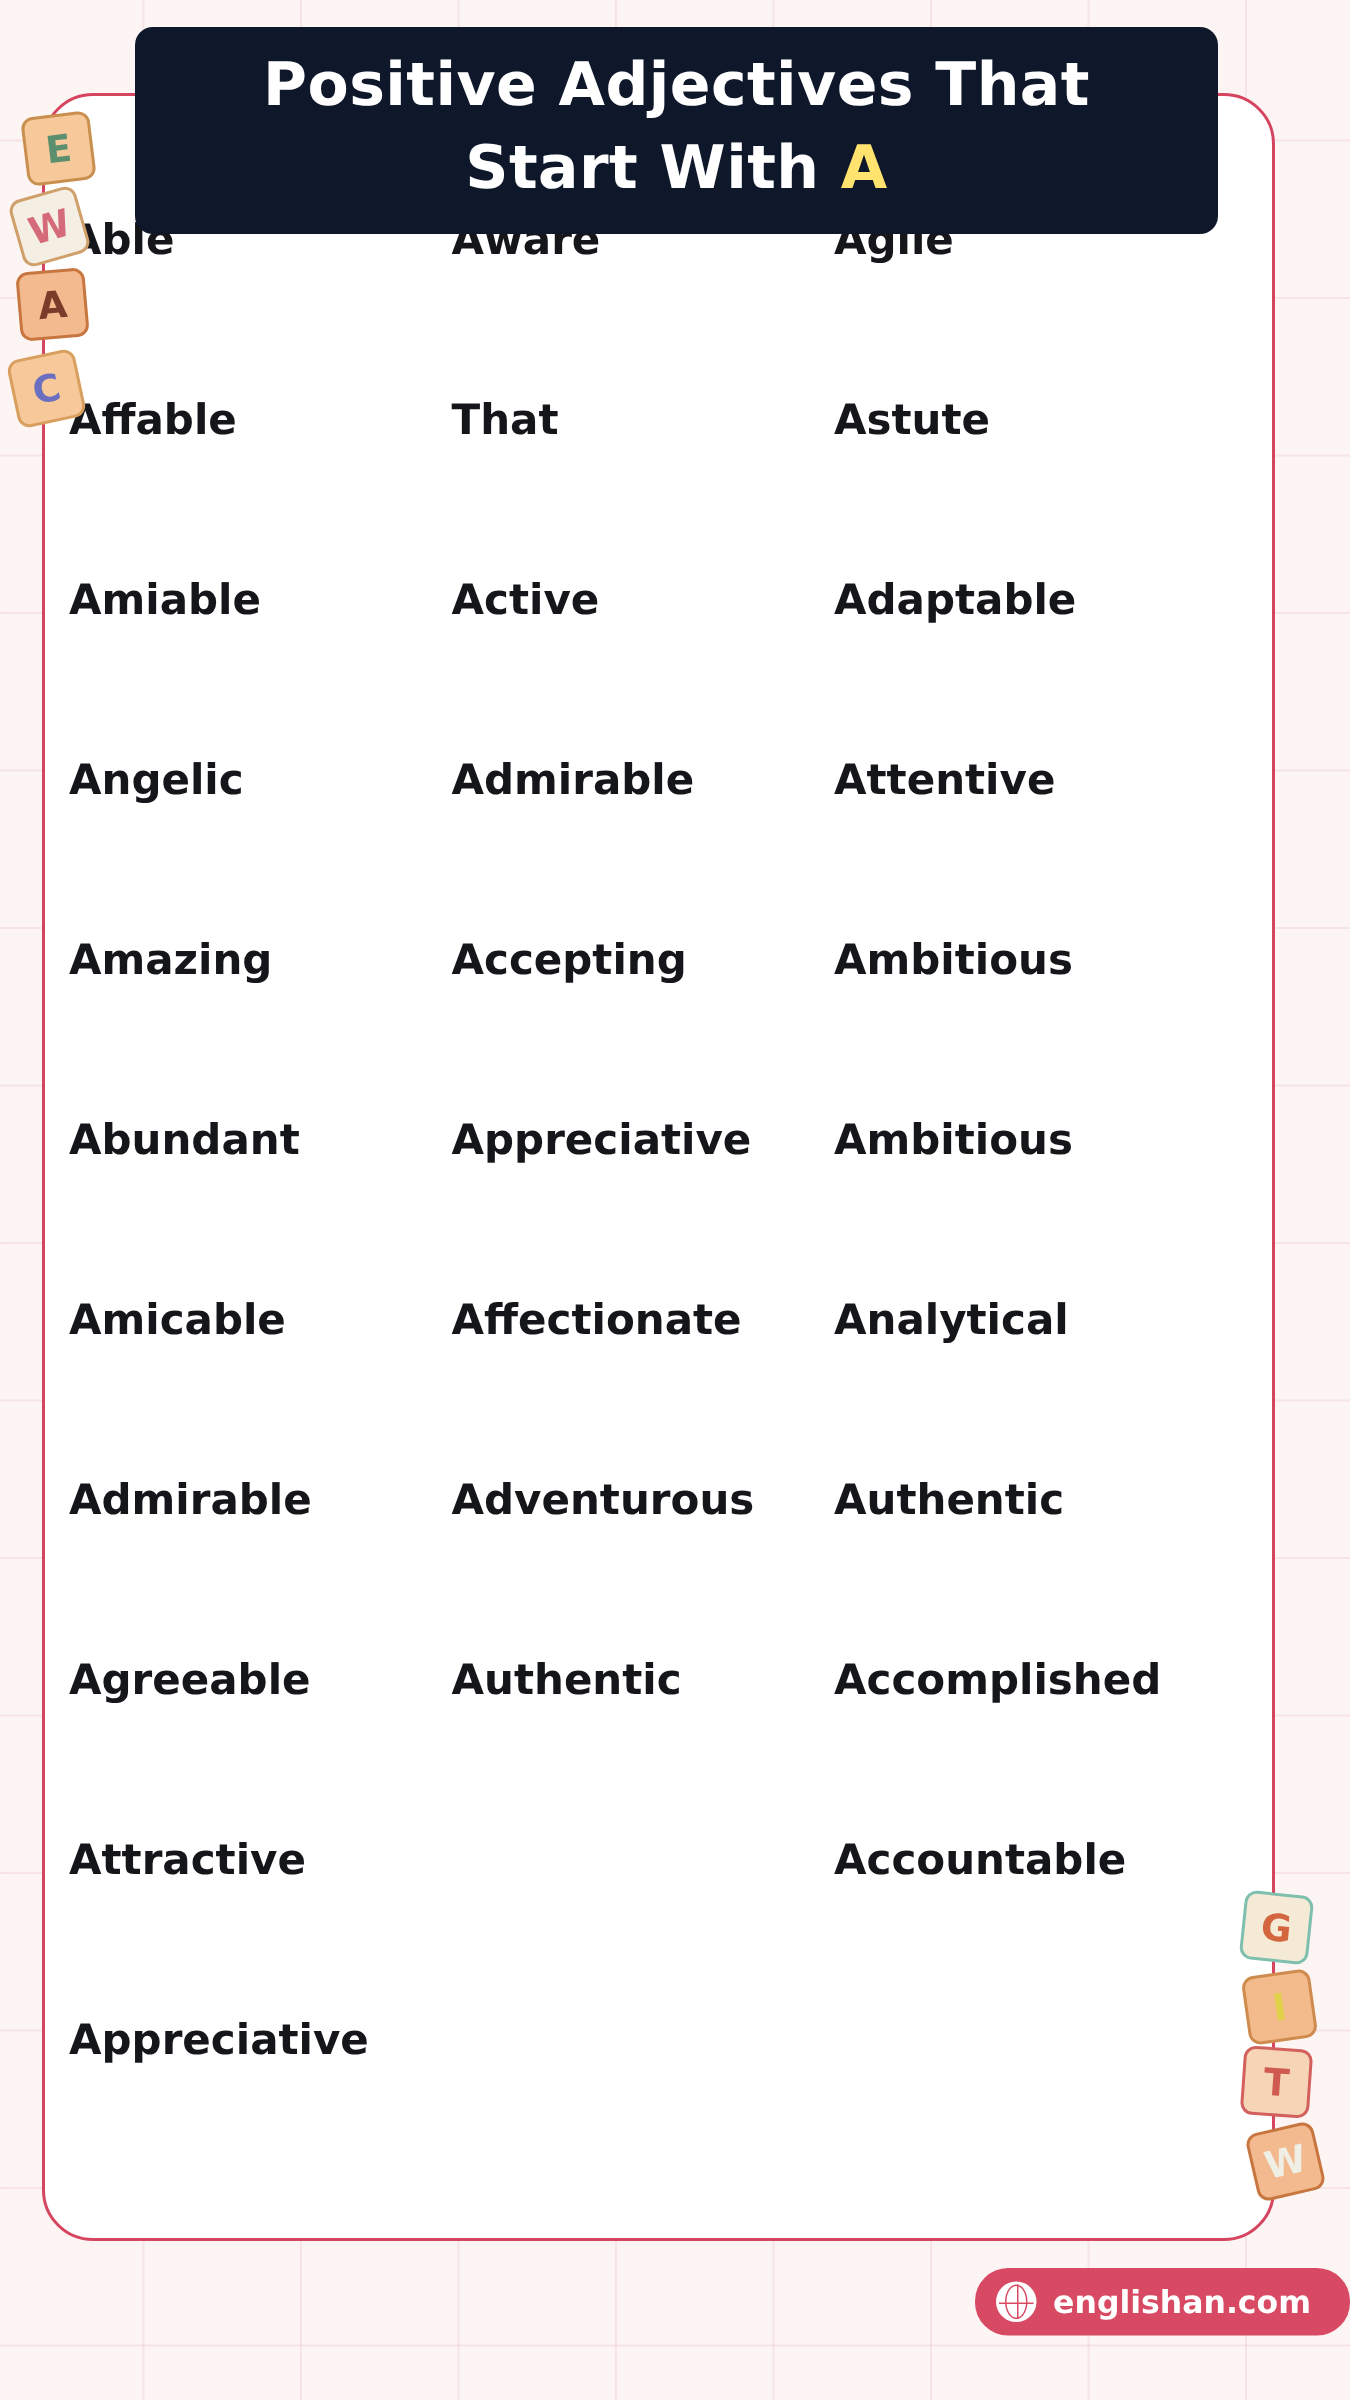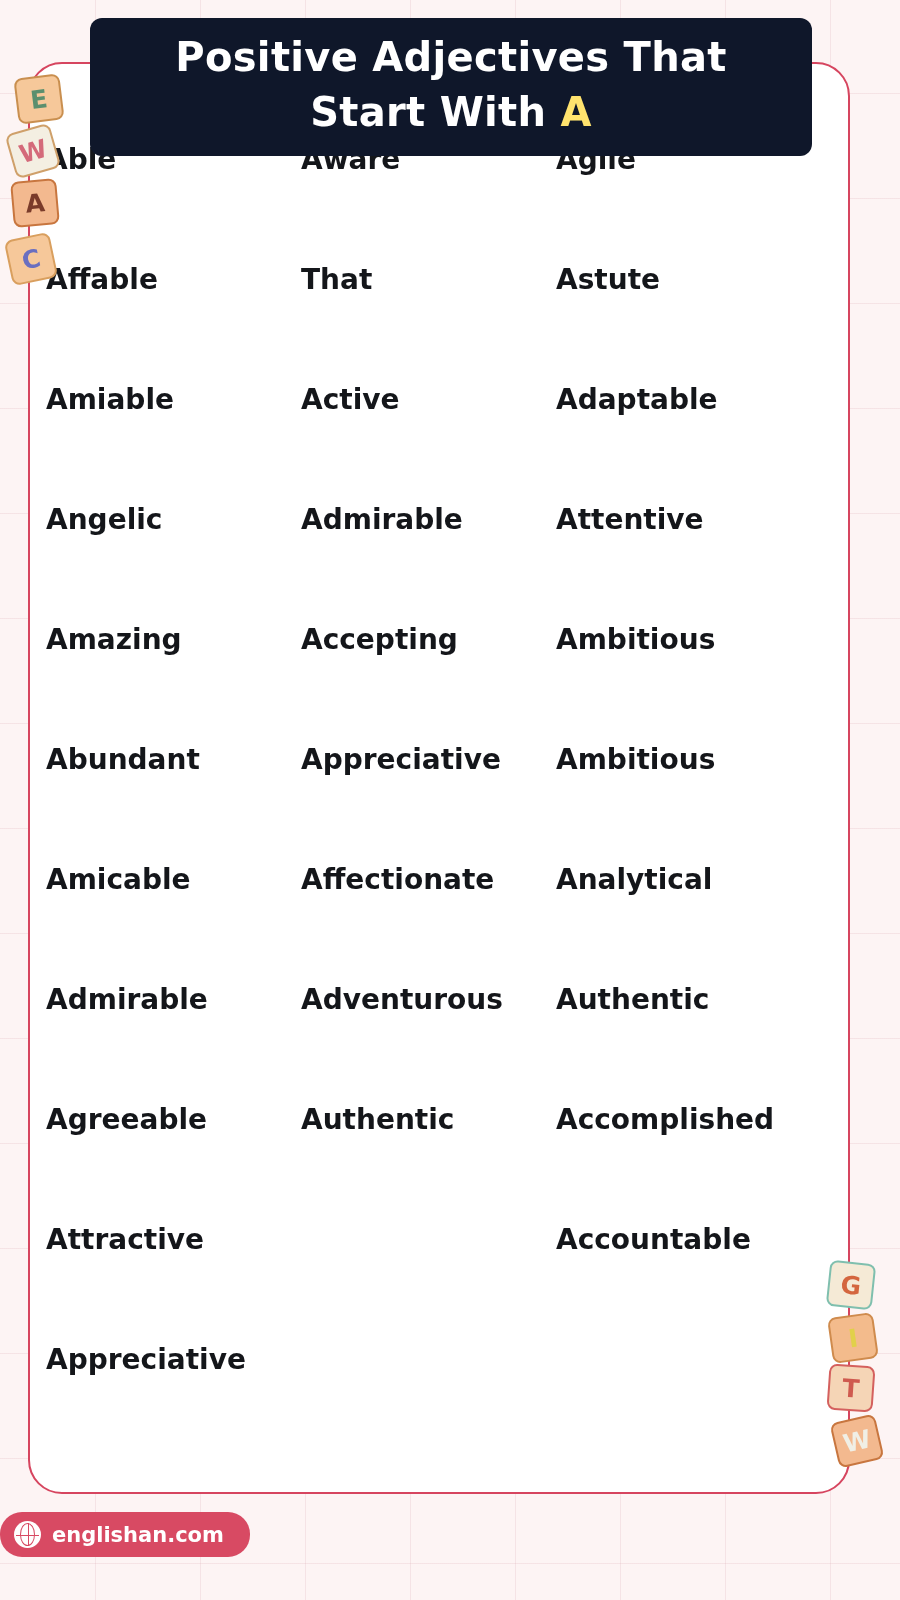--- a/index.html
+++ b/index.html
@@ -87,21 +87,21 @@
     font-family: "DejaVu Sans", sans-serif;
   }
 
   
   .footer {
     position: absolute;
     left: 0;
     right: 0;
     top: 1512px;
     display: flex;
-    justify-content: flex-start;
+    justify-content: flex-end;
     z-index: 6;
   }
   .badge {
     display: flex;
     align-items: center;
     gap: 11px;
     background: #d84a63;
     color: #ffffff;
     border-radius: 22px;
     padding: 9px 26px 9px 14px;

